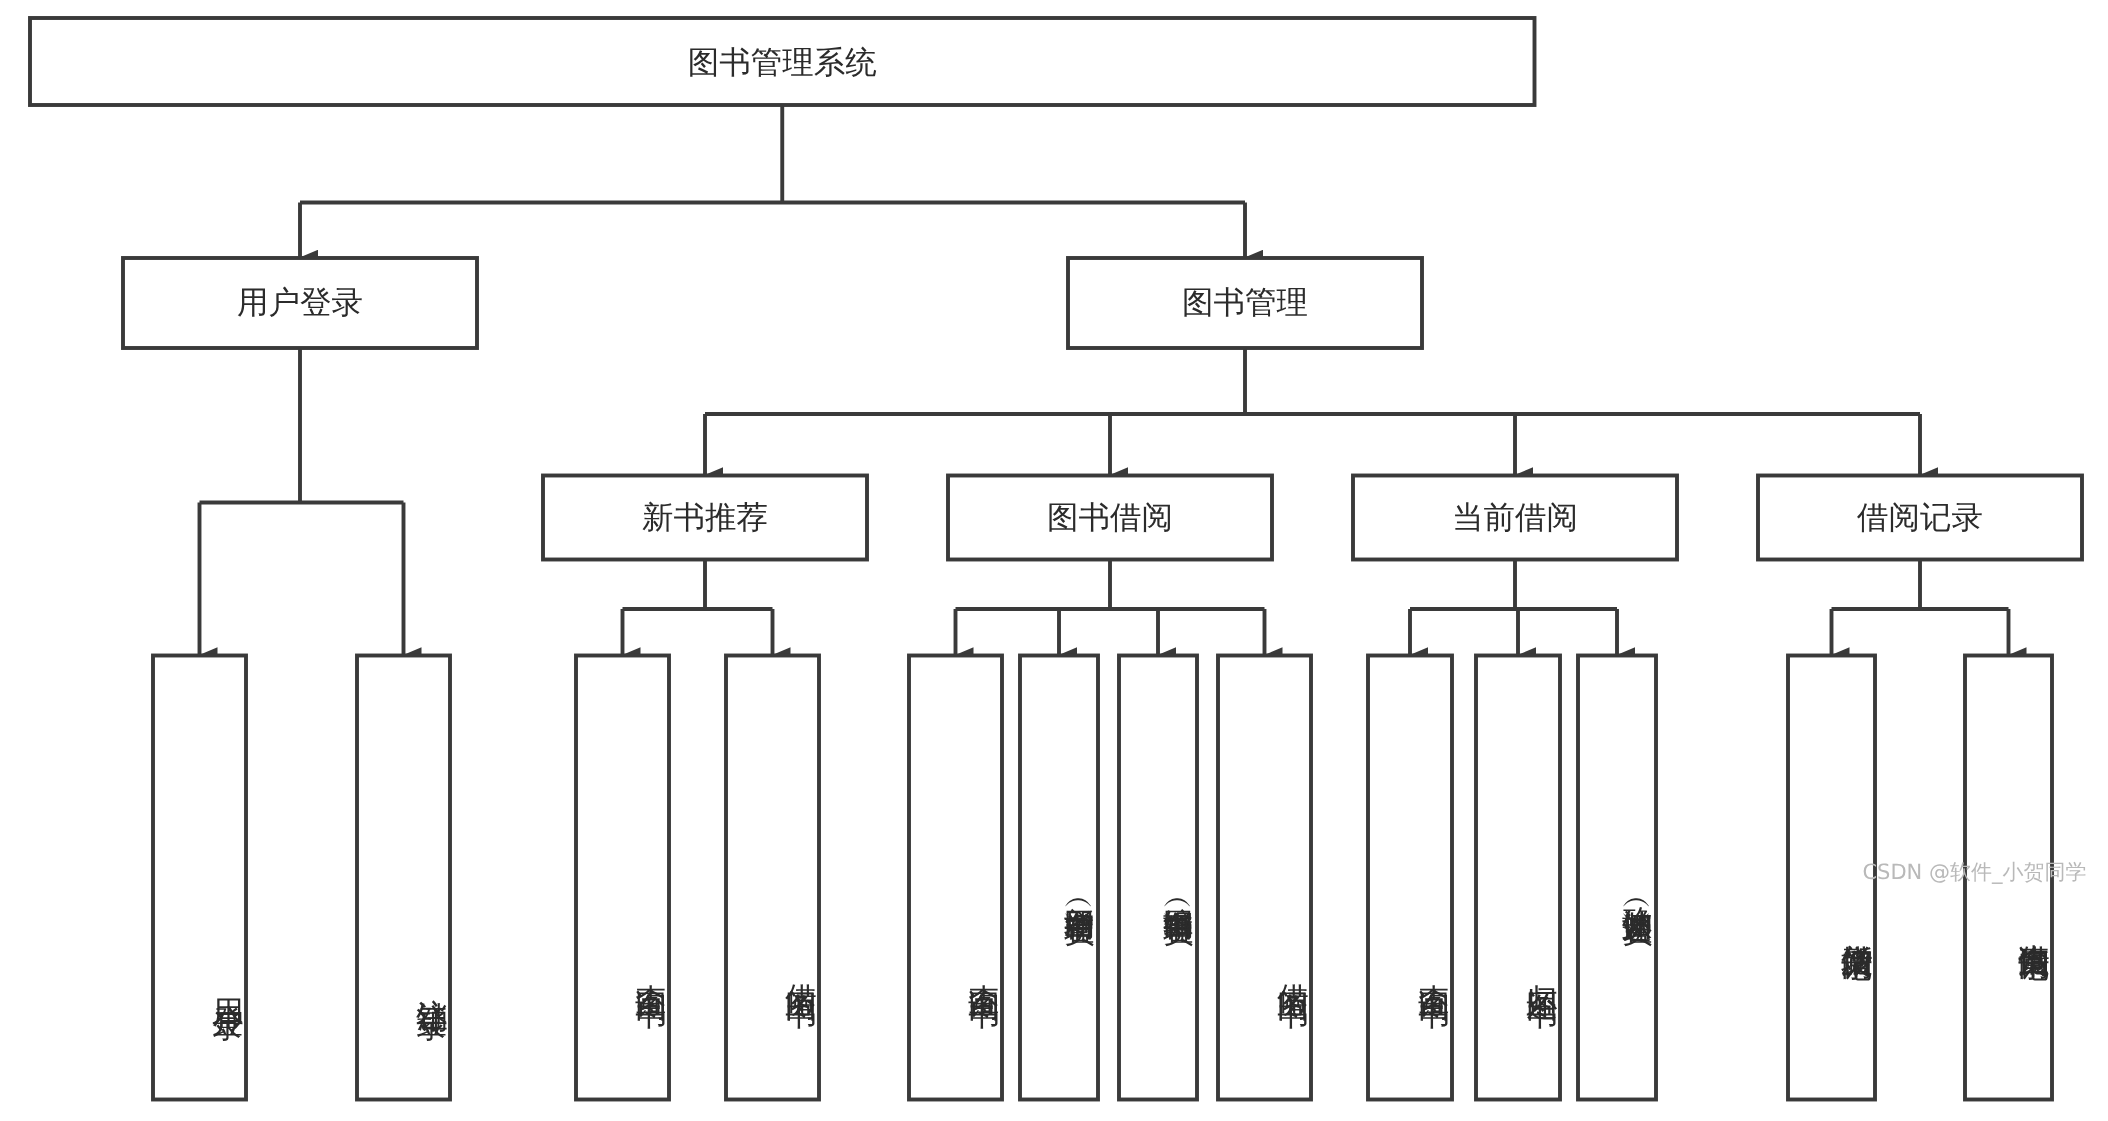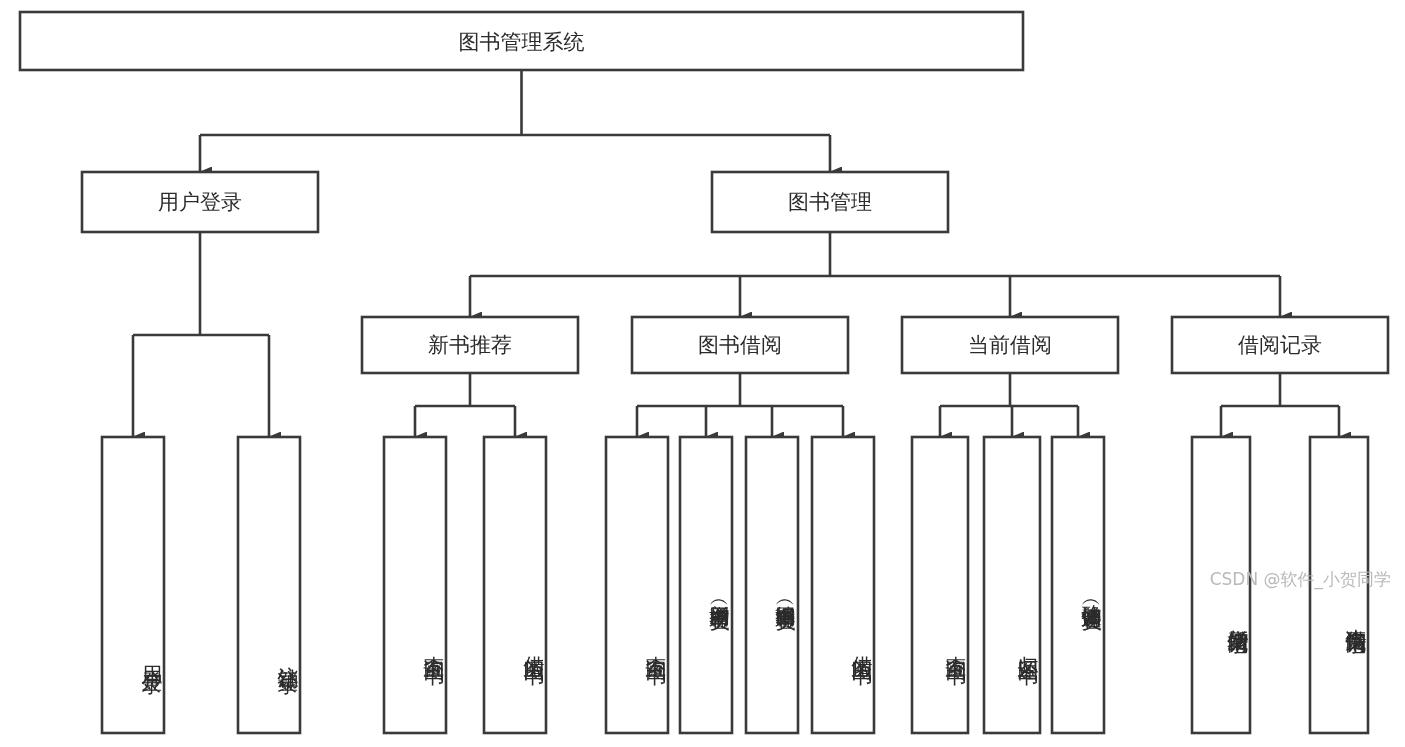--- a/index.html
+++ b/index.html
@@ -61,21 +61,21 @@
     align-items: flex-start;
     justify-content: center;
     white-space: nowrap;
     pointer-events: none;
   }
   .watermark {
     position: absolute;
     right: 14px;
     bottom: 6px;
     font-family: "DejaVu Sans", "Liberation Sans", sans-serif;
-    font-size: 17px;
+    font-size: 14px;
     color: #b9b9b9;
     white-space: nowrap;
   }
 </style>
 </head>
 <body>
 
 <div id="diagram-root">
 
   <svg class="flow" viewBox="0 0 1405 747">

